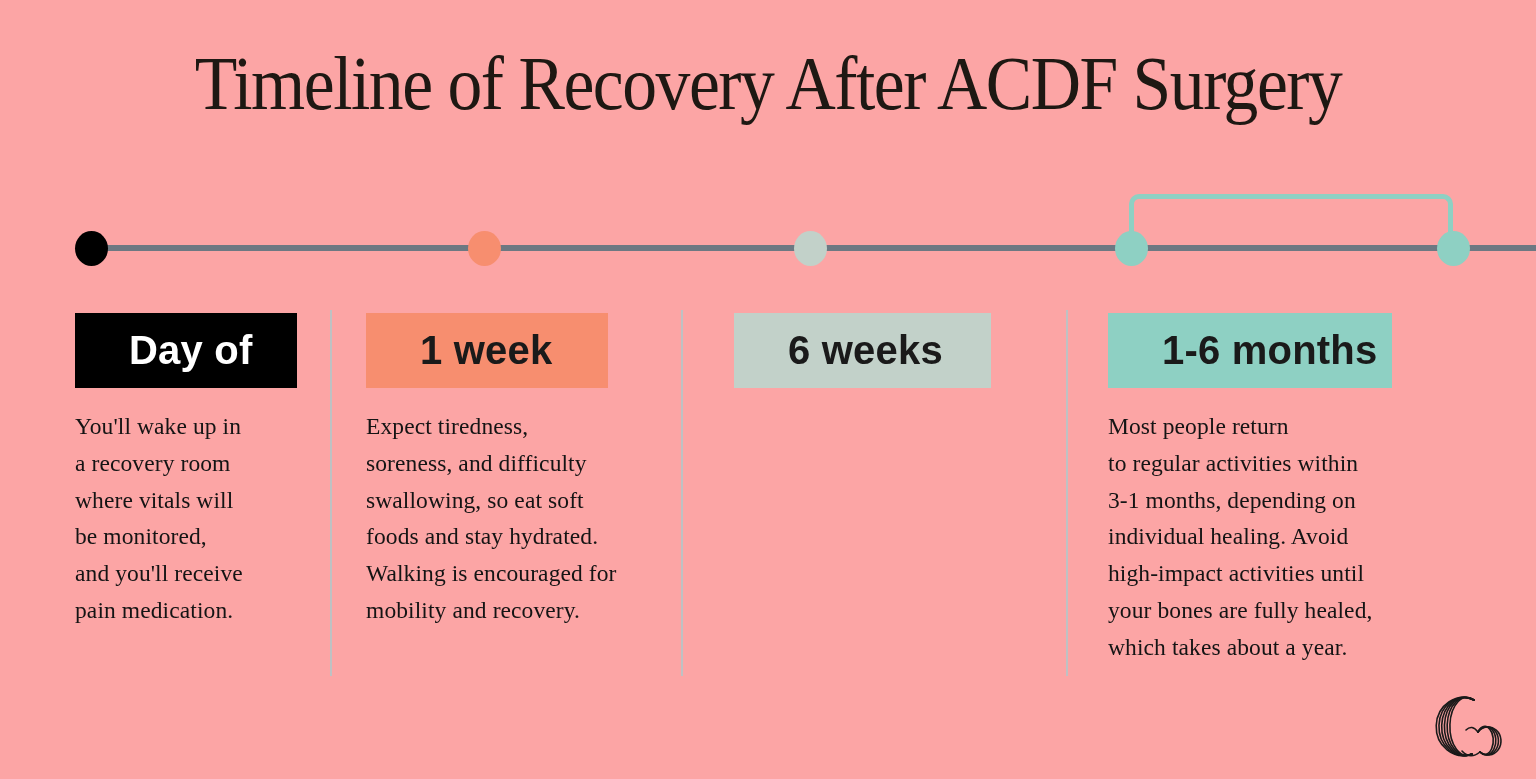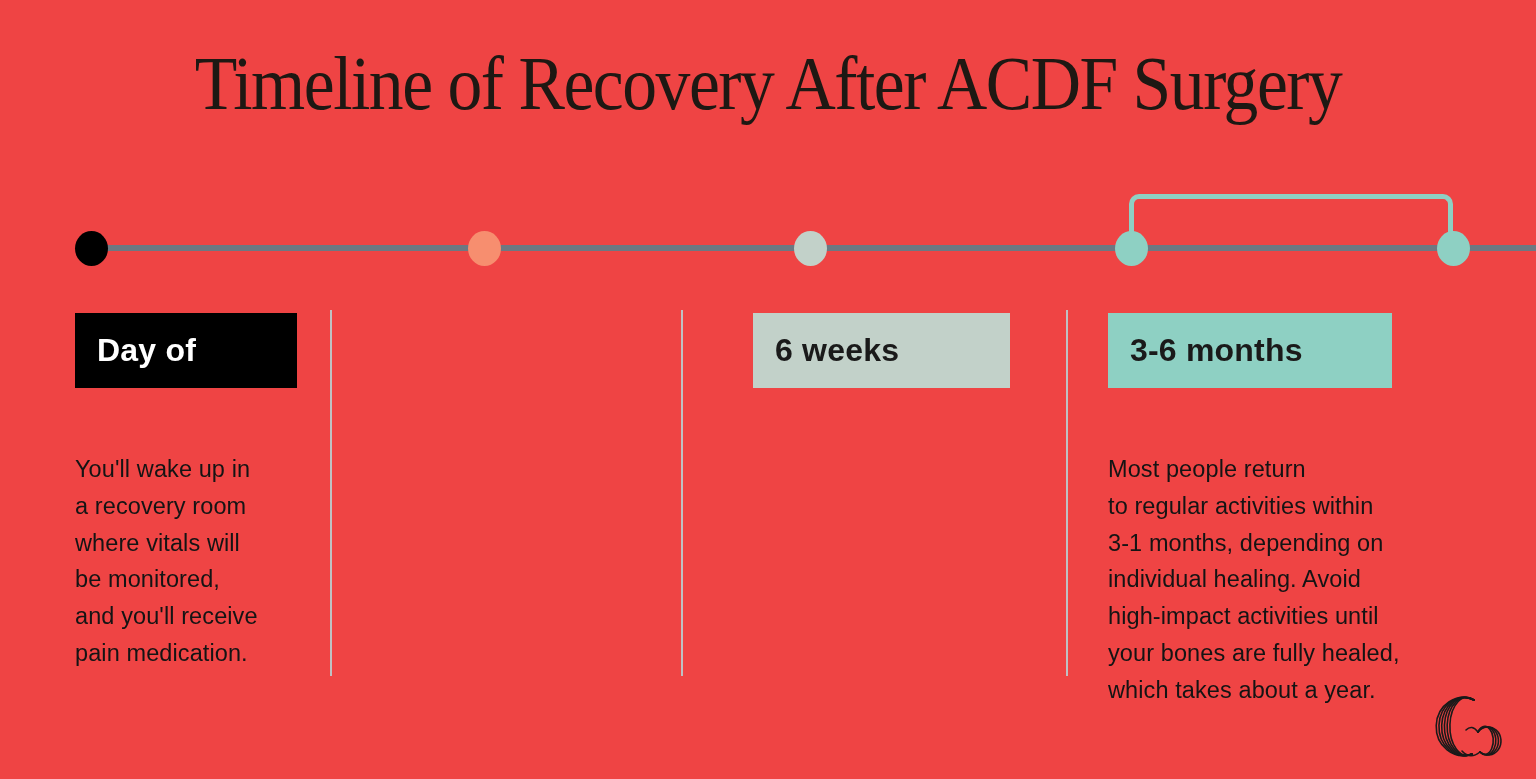--- a/index.html
+++ b/index.html
@@ -1,20 +1,20 @@
 <!DOCTYPE html>
 <html><head>
 <meta charset="utf-8">
 <style>
   html, body { margin: 0; padding: 0; }
   .canvas {
     position: relative;
     width: 1536px;
     height: 779px;
-    background: #ef4444;
+    background: #fca5a5;
     overflow: hidden;
     font-family: "Liberation Sans", sans-serif;
   }
 
   
   .title-wrap {
     position: absolute;
     top: 40px;
     left: 0;
     width: 1536px;
@@ -74,48 +74,50 @@
     background: #bfc1c3;
   }
   .divider-1 { left: 330px; }
   .divider-2 { left: 681px; }
   .divider-3 { left: 1066px; }
 
   
   .col { position: absolute; top: 313px; }
   .col-1 { left: 75px;   width: 245px; }
   .col-2 { left: 366px;  width: 300px; }
-  .col-3 { left: 753px;  width: 320px; }
+  .col-3 { left: 734px;  width: 320px; }
   .col-4 { left: 1108px; width: 330px; }
 
   .label-box {
     display: flex;
     align-items: center;
     height: 75px;
     padding-left: 22px;
     box-sizing: border-box;
   }
   .col-1 .label-box { width: 222px; }
   .col-2 .label-box { width: 242px; }
   .col-3 .label-box { width: 257px; }
   .col-4 .label-box { width: 284px; }
 
   .label-text {
-    font-size: 32px;
+    font-size: 40px;
     font-weight: bold;
     letter-spacing: 0.2px;
+    margin-left: 32px;
   }
 
   .col-body {
-    margin-top: 63px;
+    margin-top: 20px;
     font-size: 23.5px;
     line-height: 36.8px;
     color: #141414;
     white-space: pre-line;
     letter-spacing: 0.1px;
+    font-family: Liberation Serif, serif;
   }
 
   
   .logo {
     position: absolute;
     left: 1422px;
     top: 692px;
     width: 90px;
     height: 72px;
   }
@@ -146,30 +148,41 @@
       <span class="label-text" style="color: rgb(255, 255, 255);">Day of</span>
     </div>
     <div class="col-body">You'll wake up in
 a recovery room
 where vitals will
 be monitored,
 and you'll receive
 pain medication.</div>
   </div>
 
+  <div class="col col-2">
+    <div class="label-box" style="background: rgb(247, 142, 111);">
+      <span class="label-text" style="color: rgb(26, 26, 26);">1 week</span>
+    </div>
+    <div class="col-body">Expect tiredness,
+soreness, and difficulty
+swallowing, so eat soft
+foods and stay hydrated.
+Walking is encouraged for
+mobility and recovery.</div>
+  </div>
 
   <div class="col col-3">
     <div class="label-box" style="background: rgb(194, 209, 201);">
       <span class="label-text" style="color: rgb(26, 26, 26);">6 weeks</span>
     </div>
   </div>
 
   <div class="col col-4">
     <div class="label-box" style="background: rgb(142, 208, 195);">
-      <span class="label-text" style="color: rgb(26, 26, 26);">3-6 months</span>
+      <span class="label-text" style="color: rgb(26, 26, 26);">1-6 months</span>
     </div>
     <div class="col-body">Most people return
 to regular activities within
 3-1 months, depending on
 individual healing. Avoid
 high-impact activities until
 your bones are fully healed,
 which takes about a year.</div>
   </div>
 

